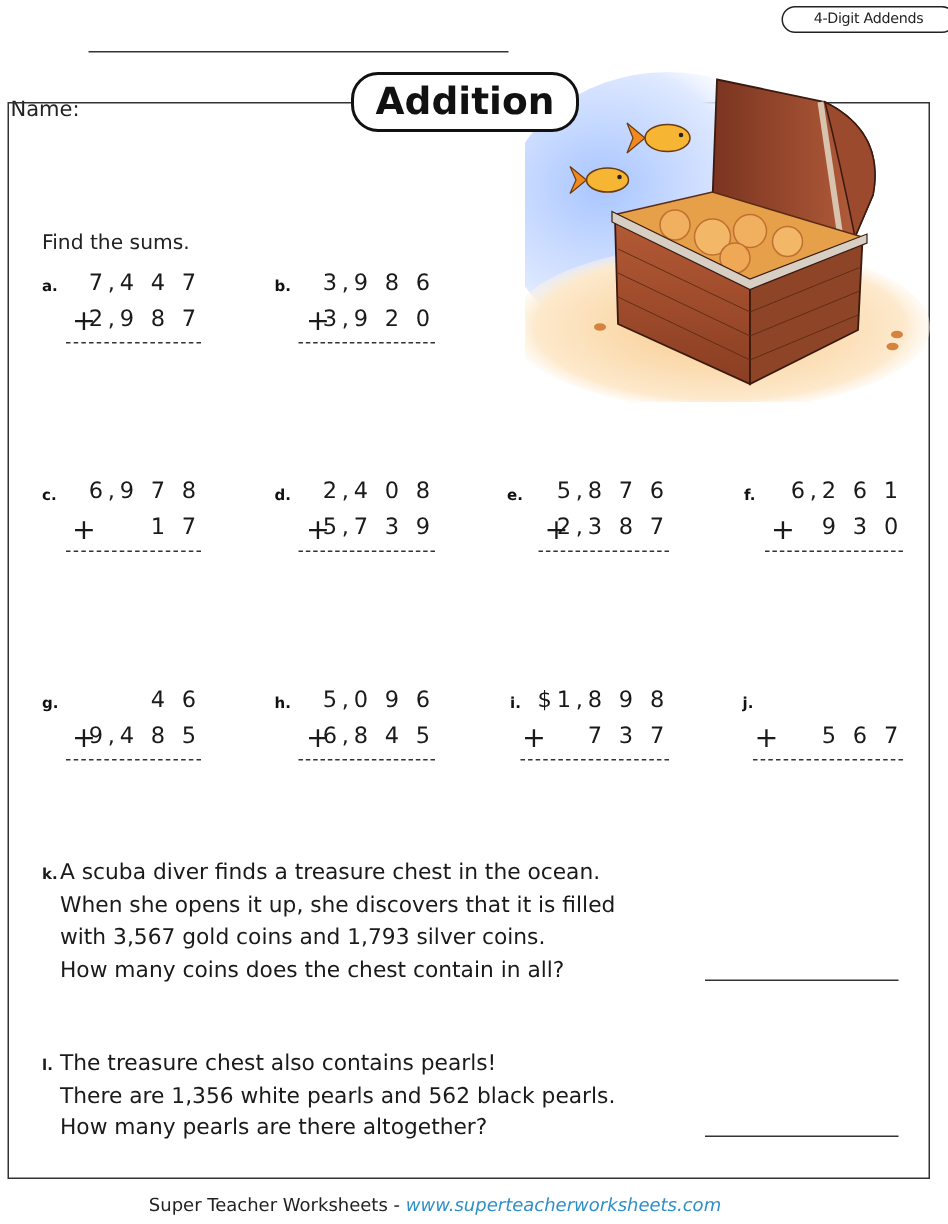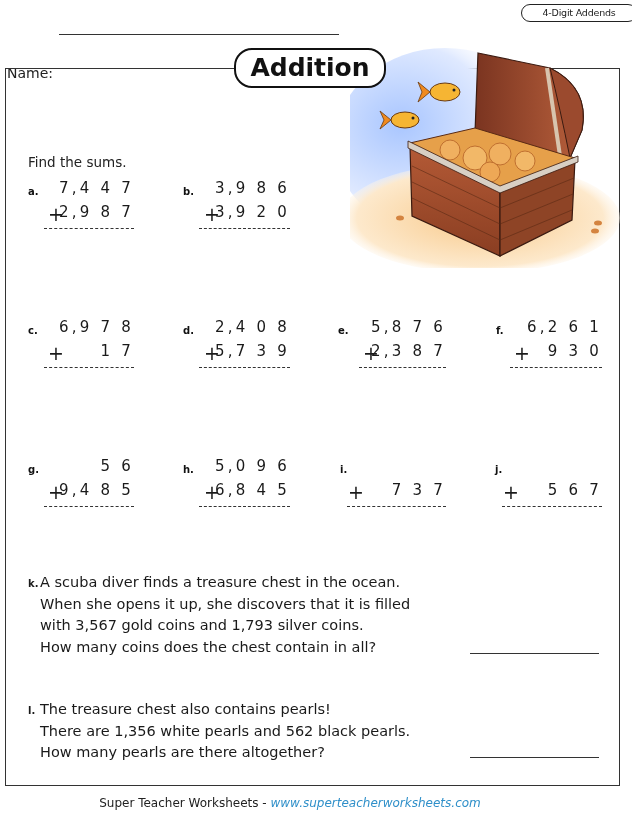--- a/index.html
+++ b/index.html
@@ -174,34 +174,35 @@
 <div class="prob" style="left:496px; top:322px; width:106px;">
   <span class="lbl">f.</span>
   <span class="top">6,2 6 1</span>
   <span class="plus" style="left:18px;">+</span>
   <span class="bot">9 3 0</span>
   <span class="rule" style="left:14px;"></span>
 </div>
 
 <div class="prob" style="left:28px; top:461px; width:106px;">
   <span class="lbl">g.</span>
-  <span class="top">5 6</span>
+  <span class="top">4 6</span>
   <span class="plus" style="left:20px;">+</span>
   <span class="bot">9,4 8 5</span>
   <span class="rule" style="left:16px;"></span>
 </div>
 <div class="prob" style="left:183px; top:461px; width:107px;">
   <span class="lbl">h.</span>
   <span class="top">5,0 9 6</span>
   <span class="plus" style="left:21px;">+</span>
   <span class="bot">6,8 4 5</span>
   <span class="rule" style="left:16px;"></span>
 </div>
 <div class="prob" style="left:340px; top:461px; width:106px;">
   <span class="lbl">i.</span>
+  <span class="top">$1,8 9 8</span>
   <span class="plus" style="left:8px;">+</span>
   <span class="bot">7 3 7</span>
   <span class="rule" style="left:7px;"></span>
 </div>
 <div class="prob" style="left:495px; top:461px; width:107px;">
   <span class="lbl">j.</span>
   <span class="plus" style="left:8px;">+</span>
   <span class="bot">5 6 7</span>
   <span class="rule" style="left:7px;"></span>
 </div>

